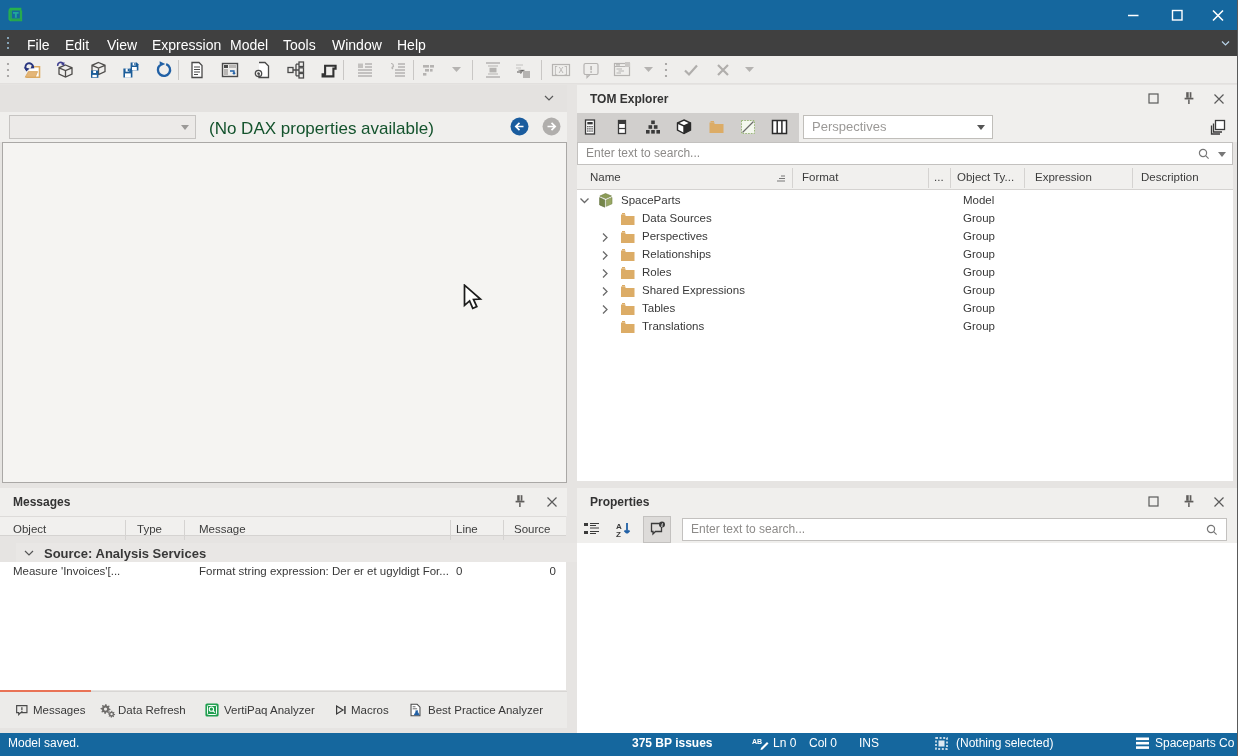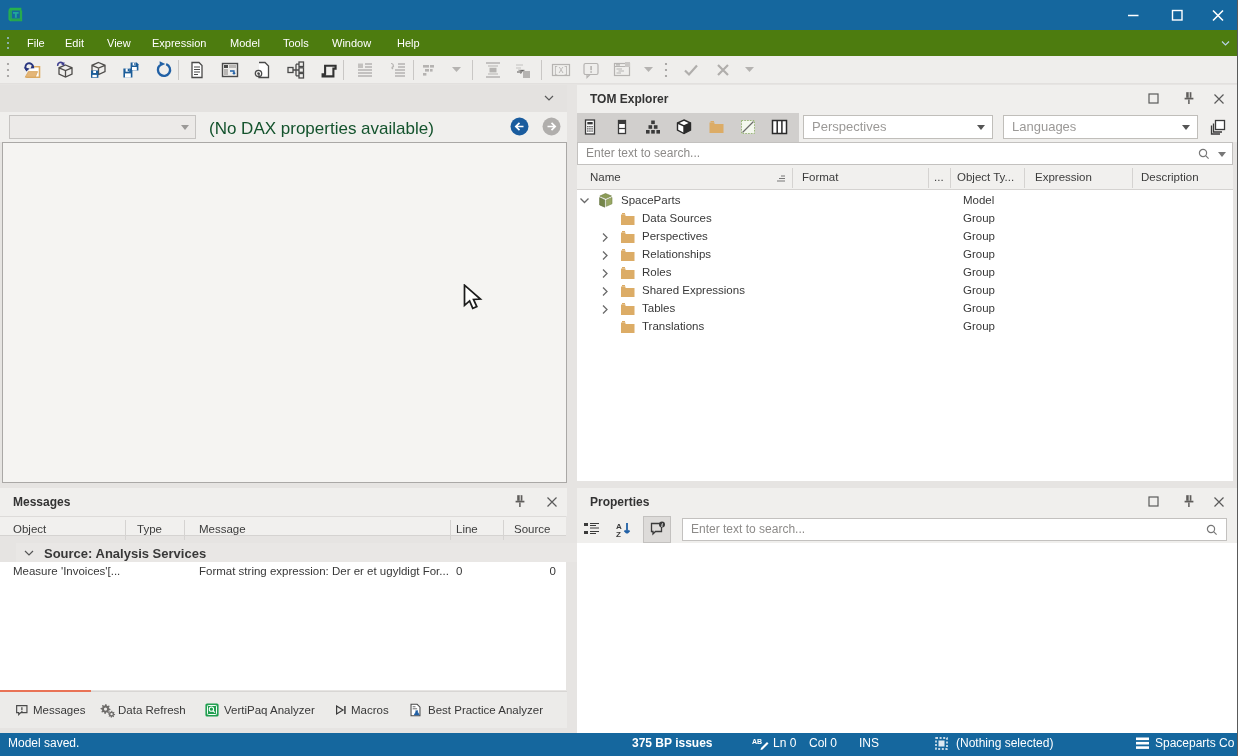--- a/index.html
+++ b/index.html
@@ -6,21 +6,21 @@
 html,body { width:1238px; height:756px; overflow:hidden; }
 body { font-family:"Liberation Sans", sans-serif; font-size:11.5px; color:#383838; background:#e6e4e2; position:relative; }
 
 
 #titlebar { position:absolute; left:0; top:0; width:1238px; height:30px; background:#15679e; }
 #titleicon { position:absolute; left:8px; top:7px; width:15px; height:15px; }
 #titletext { position:absolute; left:30px; top:6px; font-size:11.5px; font-weight:bold; color:#b2d5eb; letter-spacing:-0.1px; }
 .winbtn { position:absolute; top:0; width:44px; height:30px; color:#ffffff; }
 
 
-#menubar { position:absolute; left:0; top:30px; width:1238px; height:26px; background:#4d7c0f; color:#ffffff; font-size:11px; }
+#menubar { position:absolute; left:0; top:30px; width:1238px; height:26px; background:#404040; color:#ffffff; font-size:14px; }
 #menubar .mi { position:absolute; top:7px; }
 
 
 #toolbar { position:absolute; left:0; top:56px; width:1238px; height:28px; background:#efeeec; border-bottom:1px solid #e2e0de; }
 .tbsep { position:absolute; top:4px; width:1px; height:20px; background:#c9c7c5; }
 .ticon { position:absolute; top:5px; }
 
 
 .panelhdr { font-weight:bold; color:#333; font-size:12px; }
 
@@ -423,23 +423,20 @@
     <path d="M2.5 13.5 L13.5 2.5" stroke="#6a6a6a" stroke-width="1.2"></path>
   </svg>
 
   <svg class="ticon" style="left:194px;top:7px" width="17" height="16" viewBox="0 0 17 16">
     <rect x="1.5" y="1.5" width="14" height="13" fill="#fff" stroke="#2a2a2a" stroke-width="1.5"></rect>
     <path d="M6.2 1.5 L6.2 14.5 M10.9 1.5 L10.9 14.5" stroke="#2a2a2a" stroke-width="1.5"></path>
   </svg>
   <div class="combo" style="left:226px;width:190px">Perspectives<svg style="position:absolute;right:7px;top:9px" width="8" height="6">
         <path d="M0 0 L4 5 L8 0" fill="#555"></path>
       </svg></div>
-  <div class="combo" style="left:426px;width:195px">Languages<svg style="position:absolute;right:7px;top:9px" width="8" height="6">
-        <path d="M0 0 L4 5 L8 0" fill="#555"></path>
-      </svg></div>
   <svg class="ticon" style="left:633px;top:7px" width="16" height="16" viewBox="0 0 16 16">
     <rect x="5.5" y="1.5" width="9" height="9" fill="#fff" stroke="#3a3a3a" stroke-width="1.3"></rect>
     <path d="M3.5 4.5 L3.5 13 L12 13" fill="none" stroke="#3a3a3a" stroke-width="1.3"></path>
     <path d="M1.5 6.5 L1.5 15 L10 15" fill="none" stroke="#3a3a3a" stroke-width="1.3"></path>
   </svg>
 </div>
 <div id="tom-search">Enter text to search...
   <svg style="position:absolute;right:22px;top:5px" width="12" height="12">
       <circle cx="5" cy="5" r="3.6" fill="none" stroke="#777" stroke-width="1.2"></circle>
       <line x1="7.6" y1="7.6" x2="10.6" y2="10.6" stroke="#777" stroke-width="1.2"></line>

